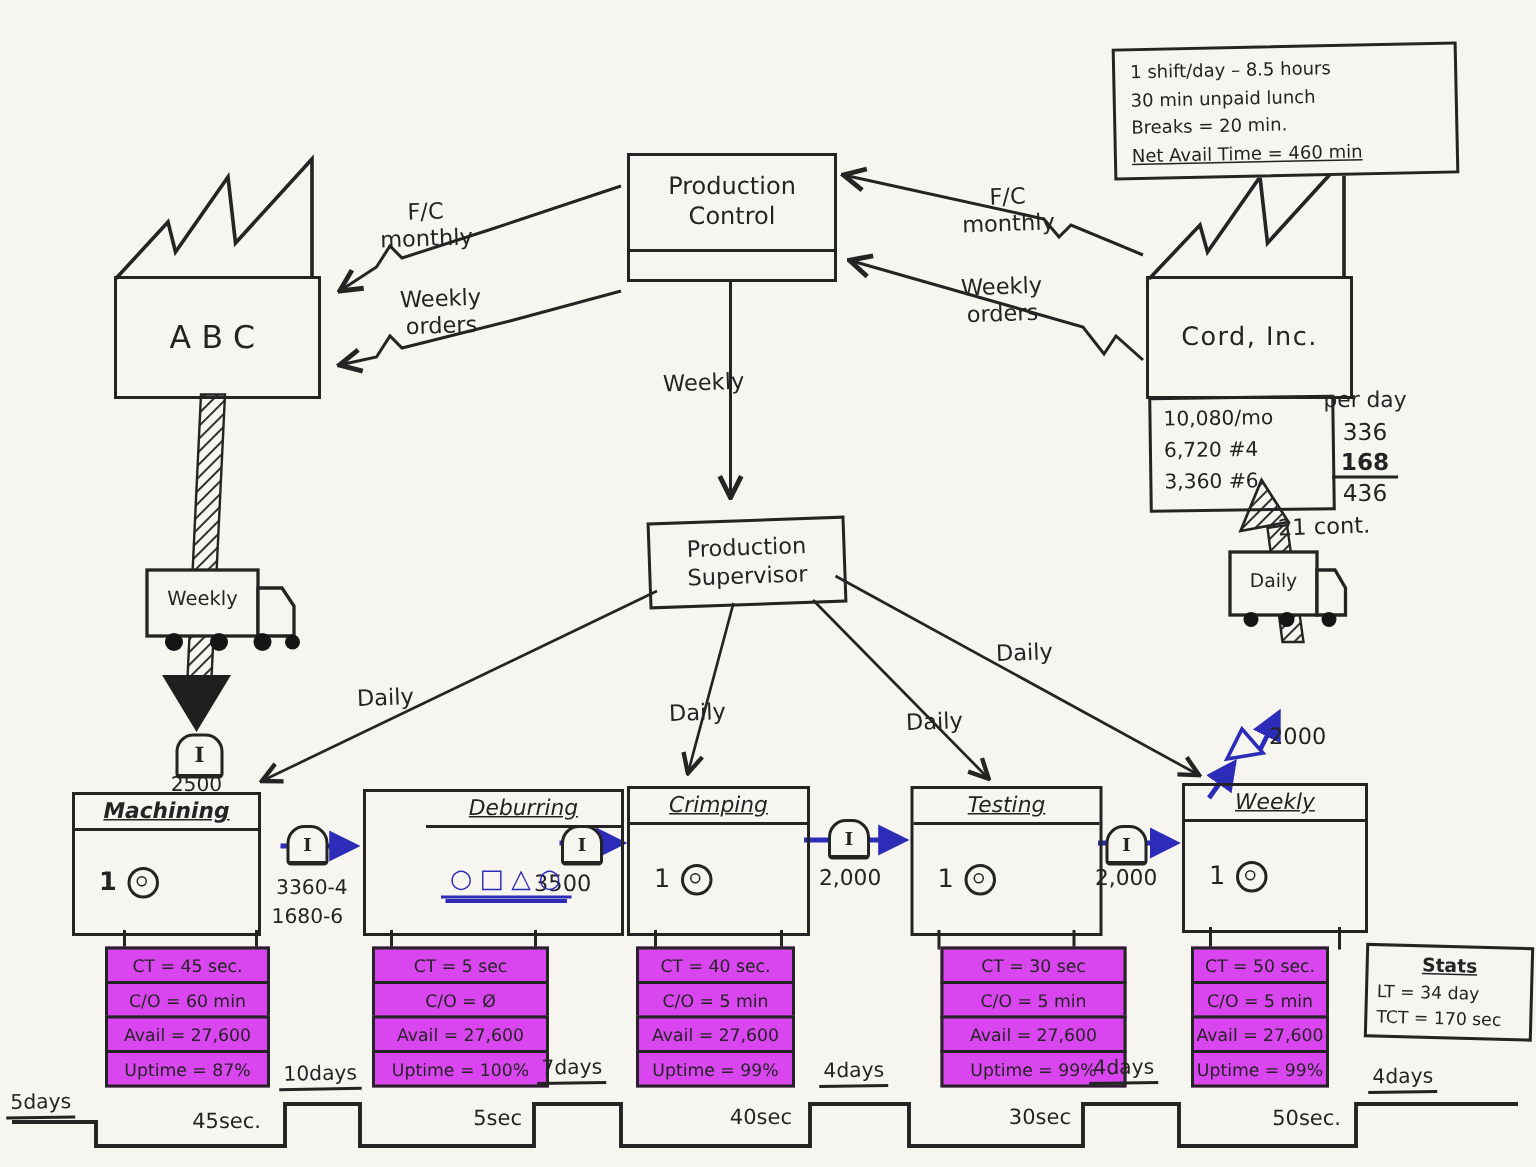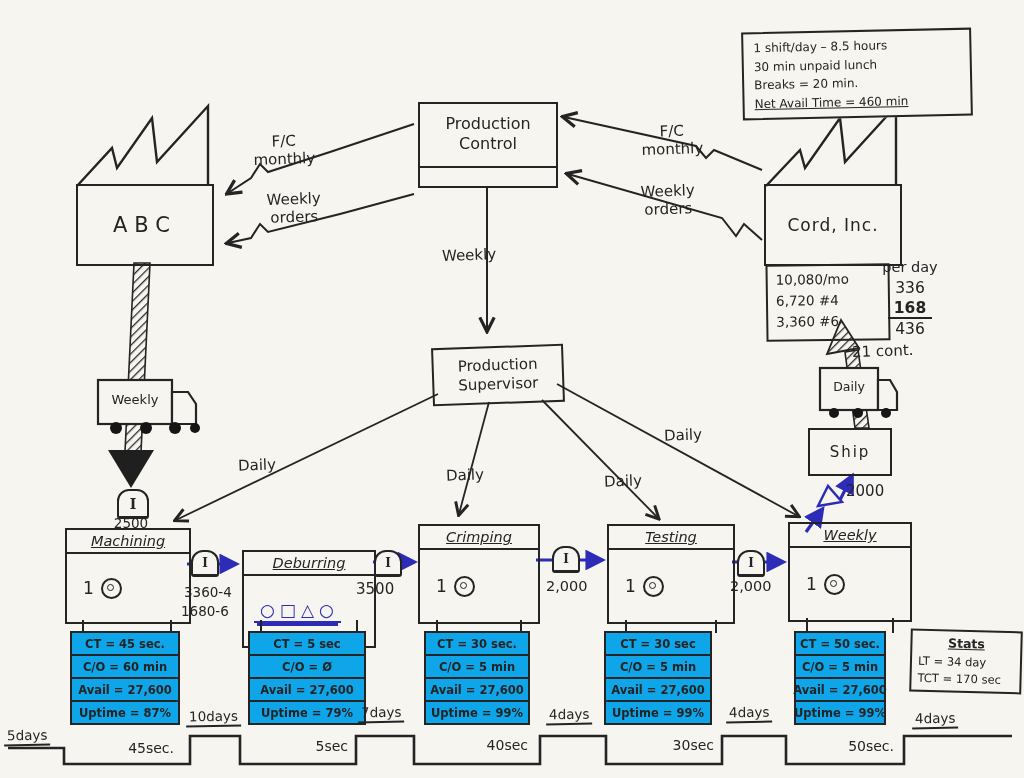--- a/index.html
+++ b/index.html
@@ -25,21 +25,21 @@
           font-size:14.5px;font-style:italic;text-decoration:underline;}
   .pbody{display:flex;align-items:center;gap:7px;padding-left:16px;height:calc(100% - 24px);}
   .opnum{font-size:17px;}
   .ring{display:inline-block;width:17px;height:17px;border:2.4px solid #242424;border-radius:50%;position:relative;}
   .ring::after{content:"";position:absolute;left:4px;top:4px;width:5px;height:5px;border:1.8px solid #242424;border-radius:50%;}
   .shapes{color:#2c2cb8;font-size:17px;letter-spacing:5px;font-weight:bold;border-bottom:2.5px solid #2c2cb8;
           box-shadow:0 6px 0 -3px #2c2cb8;padding:0 2px 1px 6px;}
   .conn{position:absolute;z-index:2;border-left:2.2px solid #242424;border-right:2.2px solid #242424;}
   .dbox{position:absolute;z-index:2;}
   .drow{border:2.1px solid #242424;margin-top:-2px;height:21px;display:flex;align-items:center;justify-content:center;
-        font-size:11.5px;background:#0ea5e9;white-space:nowrap;font-weight:bold;}
+        font-size:11.5px;background:#d946ef;white-space:nowrap;}
   
   .inv{position:absolute;z-index:3;border:2.5px solid #242424;border-bottom-width:3px;background:#f7f5ef;
        border-radius:12px 12px 3px 3px;display:flex;align-items:center;justify-content:center;
        font-family:"DejaVu Serif",serif;font-weight:bold;}
   .invlabel{font-size:13.5px;white-space:nowrap;}
   
   .tl-days{font-size:13.5px;border-bottom:2px solid #242424;padding:0 3px 1px;transform:rotate(-1deg);white-space:nowrap;}
   .tl-sec{font-size:14px;text-align:right;white-space:nowrap;}
   .stats{padding:3px 6px;font-size:11.5px;line-height:1.5;transform:rotate(1.5deg);background:#f7f5ef;}
   .stats .t{text-align:center;text-decoration:underline;font-weight:bold;font-size:12.5px;}
@@ -171,23 +171,20 @@
 <div class="abs" style="left:872px;top:258px;width:76px;text-align:center;line-height:1.35;">
   <div style="font-size:14.5px;">per day</div>
   <div style="font-size:15.5px;">336</div>
   <div style="font-size:15.5px;font-weight:bold;"><span style="border-bottom:2px solid #242424;padding:0 6px;">168</span></div>
   <div style="font-size:15.5px;">436</div>
 </div>
 <div class="abs" style="left:852px;top:342px;font-size:15px;transform:rotate(-2deg);">21 cont.</div>
 
 <div class="abs center" style="left:100px;top:386px;width:70px;height:26px;font-size:13px;">Weekly</div>
 <div class="abs center" style="left:822px;top:374px;width:54px;height:24px;font-size:12.5px;">Daily</div>
-<div class="box center" style="left:808px;top:428px;width:80px;height:44px;font-size:15px;letter-spacing:2px;">
-  <span>Ship</span>
-</div>
 <div class="abs" style="left:846px;top:482px;font-size:15px;">2000</div>
 
 <div class="inv" style="left:117px;top:489px;width:28px;height:25px;font-size:14px;">
   <span>I</span>
 </div>
 <div class="abs invlabel" style="left:106px;top:515px;width:50px;text-align:center;">2500</div>
 
 <div class="inv" style="left:191px;top:550px;width:24px;height:22px;font-size:12px;">
       <span>I</span>
     </div>
@@ -202,73 +199,73 @@
 <div class="inv" style="left:552px;top:546px;width:24px;height:22px;font-size:12px;">
       <span>I</span>
     </div>
 <div class="abs invlabel" style="left:546px;top:578px;font-size:14.5px;">2,000</div>
 
 <div class="inv" style="left:737px;top:550px;width:24px;height:22px;font-size:12px;">
       <span>I</span>
     </div>
 <div class="abs invlabel" style="left:730px;top:578px;font-size:14.5px;">2,000</div>
 
-<div class="box" style="left:65px;top:528px;width:122px;height:92px;">
+<div class="box" style="left:48px;top:528px;width:122px;height:92px;font-weight:bold;">
   <div class="ptitle">Machining</div>
   <div class="pbody">
     <span class="opnum">1</span>
     <span class="ring"></span>
   </div>
 </div>
 <div class="conn" style="left:82px;top:620px;width:86px;height:13px;"></div>
 <div class="dbox" style="left:70px;top:633px;width:110px;">
   <div class="drow">CT = 45 sec.</div>
   <div class="drow">C/O = 60 min</div>
   <div class="drow">Avail = 27,600</div>
   <div class="drow">Uptime = 87%</div>
 </div>
 
-<div class="box" style="left:242px;top:550px;width:130px;height:94px;">
+<div class="box" style="left:242px;top:526px;width:130px;height:94px;padding-left:40px;">
   <div class="ptitle">Deburring</div>
   <div class="pbody" style="padding-left:10px;">
     <span class="shapes">○□△○</span>
   </div>
 </div>
 <div class="conn" style="left:260px;top:620px;width:94px;height:13px;"></div>
 <div class="dbox" style="left:248px;top:633px;width:118px;">
   <div class="drow">CT = 5 sec</div>
   <div class="drow">C/O = Ø</div>
   <div class="drow">Avail = 27,600</div>
-  <div class="drow">Uptime = 79%</div>
+  <div class="drow">Uptime = 100%</div>
 </div>
 
 <div class="box" style="left:418px;top:524px;width:118px;height:96px;">
   <div class="ptitle">Crimping</div>
   <div class="pbody">
     <span class="opnum">1</span>
     <span class="ring"></span>
   </div>
 </div>
 <div class="conn" style="left:436px;top:620px;width:82px;height:13px;"></div>
 <div class="dbox" style="left:424px;top:633px;width:106px;">
-  <div class="drow">CT = 30 sec.</div>
+  <div class="drow">CT = 40 sec.</div>
   <div class="drow">C/O = 5 min</div>
   <div class="drow">Avail = 27,600</div>
   <div class="drow">Uptime = 99%</div>
 </div>
 
 <div class="box" style="left:607px;top:524px;width:124px;height:96px;">
   <div class="ptitle">Testing</div>
   <div class="pbody">
     <span class="opnum">1</span>
     <span class="ring"></span>
   </div>
 </div>
 <div class="conn" style="left:625px;top:620px;width:88px;height:13px;"></div>
-<div class="dbox" style="left:604px;top:633px;width:108px;">
+<div class="dbox" style="left:627px;top:633px;width:124px;">
   <div class="drow">CT = 30 sec</div>
   <div class="drow">C/O = 5 min</div>
   <div class="drow">Avail = 27,600</div>
   <div class="drow">Uptime = 99%</div>
 </div>
 
 <div class="box" style="left:788px;top:522px;width:120px;height:96px;">
   <div class="ptitle">Weekly</div>
   <div class="pbody">
     <span class="opnum">1</span>

